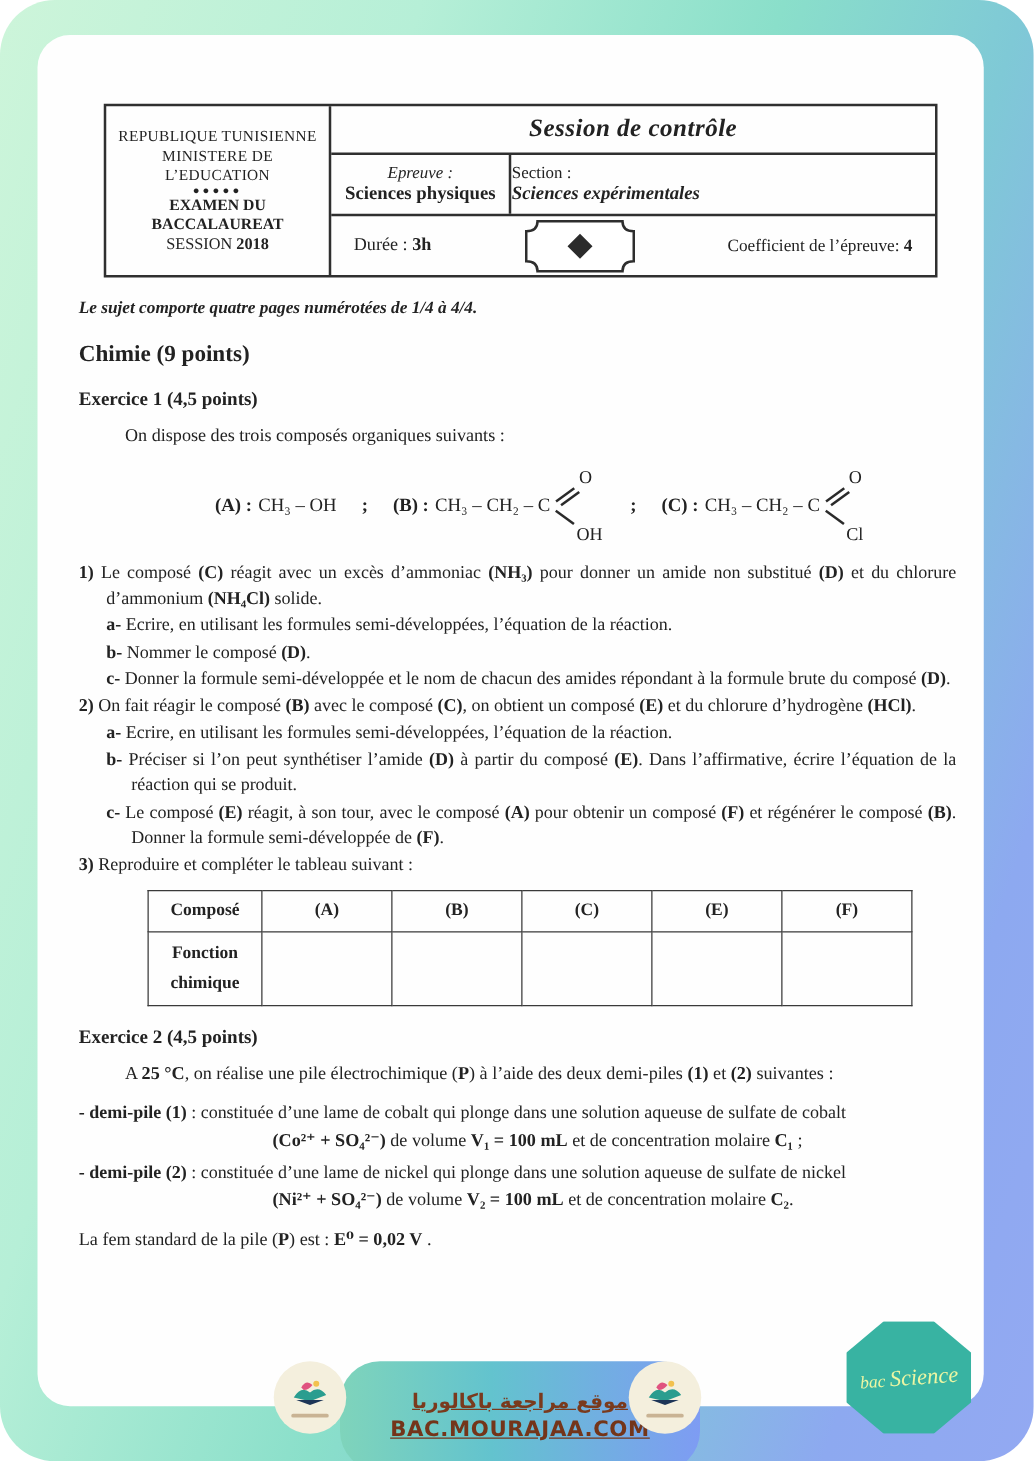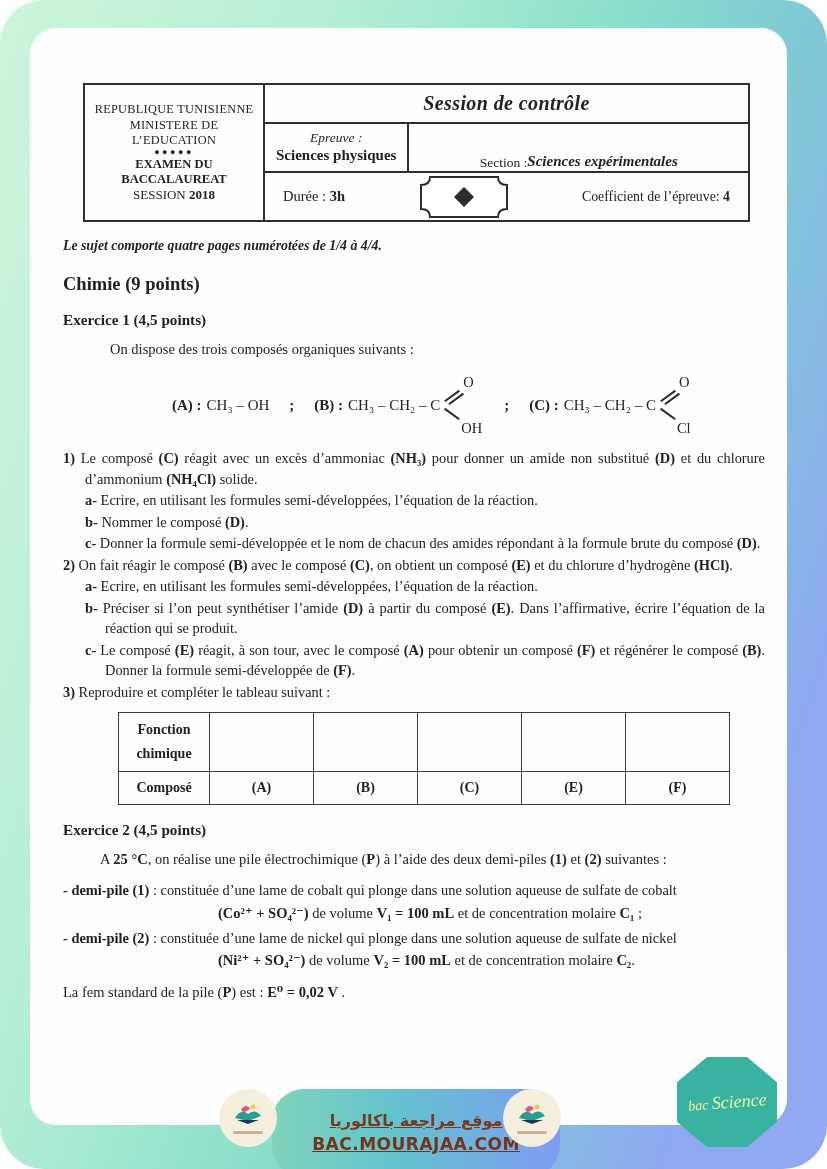--- a/index.html
+++ b/index.html
@@ -12,35 +12,35 @@
   .hbox{width:667px;height:139px;margin:55px 0 0 53px;border:2.4px solid #2f2f2f;display:flex;box-sizing:border-box;}
   .hleft{width:180px;border-right:2px solid #2f2f2f;display:flex;flex-direction:column;justify-content:space-between;align-items:center;padding:17px 4px;box-sizing:border-box;text-align:center;}
   .hl1,.hl2{font-size:12.3px;letter-spacing:.3px;}
   .hdots{font-size:9px;letter-spacing:2.5px;line-height:8px;}
   .hl3{font-size:12.6px;font-weight:700;}
   .hl4{font-size:13px;}
   .hright{flex:1;display:flex;flex-direction:column;}
   .hsession{height:37px;border-bottom:2px solid #2f2f2f;display:flex;align-items:center;justify-content:center;font-size:20px;font-weight:700;font-style:italic;letter-spacing:.4px;}
   .hrow2{height:47px;border-bottom:2px solid #2f2f2f;display:flex;}
   .hepr{width:29.5%;border-right:2px solid #2f2f2f;display:flex;flex-direction:column;align-items:center;justify-content:center;}
-  .hsec{flex:1;display:flex;flex-direction:row;align-items:flex-end;justify-content:center;font-family:Liberation Serif, serif;}
+  .hsec{flex:1;display:flex;flex-direction:column;align-items:flex-start;justify-content:center;font-family:Liberation Serif, serif;}
   .hlab{font-size:13.5px;font-style:italic;line-height:16px;}
   .hsec .hlab{font-style:normal;}
   .hval{font-size:15px;font-weight:700;line-height:19px;}
   .hsec .hval{font-style:italic;}
   .hrow3{flex:1;display:flex;align-items:center;justify-content:space-between;padding:0 18px;}
   .hduree{font-size:14.5px;}
   .hcoef{font-size:13.8px;}
 
   
   .content{margin:0 22px 0 33px;}
   .note{margin-top:16px;text-align:left;font-weight:700;font-style:italic;font-size:13.8px;}
   .title1{margin:20px 0 0 0;font-size:18.5px;font-weight:700;}
   .title2{margin:16px 0 0 0;font-size:15.2px;font-weight:700;}
-  .intro{margin:12px 0 0 47px;font-size:14.5px;}
+  .intro{margin:12px 0 0 37px;font-size:14.5px;}
   p.q{margin:1px 0;font-size:14.4px;line-height:20.5px;text-align:justify;padding-left:22px;text-indent:-22px;}
   p.sub{margin:1px 0 1px 22px;font-size:14.4px;line-height:20.5px;text-align:justify;padding-left:20px;text-indent:-20px;}
   .questions{margin-top:4px;}
 
   
   .compounds{margin:8px 0 0 109px;height:78px;display:flex;align-items:center;gap:14px;font-size:15px;}
   .compound{display:flex;align-items:center;white-space:nowrap;}
   .clabel{font-weight:700;margin-right:5px;}
   .csep{font-weight:700;margin:0 6px;}
   .cbranch{position:relative;display:inline-block;width:44px;height:66px;vertical-align:middle;}
@@ -164,34 +164,34 @@
         <p class="q"><span style="font-weight: 700;">2) </span><span>On fait réagir le composé </span><span style="font-weight: 700;">(B)</span><span> avec le composé </span><span style="font-weight: 700;">(C)</span><span>, on obtient un composé </span><span style="font-weight: 700;">(E)</span><span> et du chlorure d’hydrogène </span><span style="font-weight: 700;">(HCl)</span><span>.</span></p>
         <p class="sub"><span style="font-weight: 700;">a- </span><span>Ecrire, en utilisant les formules semi-développées, l’équation de la réaction.</span></p>
         <p class="sub"><span style="font-weight: 700;">b- </span><span>Préciser si l’on peut synthétiser l’amide </span><span style="font-weight: 700;">(D)</span><span> à partir du composé </span><span style="font-weight: 700;">(E)</span><span>. Dans l’affirmative, écrire l’équation de la réaction qui se produit.</span></p>
         <p class="sub"><span style="font-weight: 700;">c- </span><span>Le composé </span><span style="font-weight: 700;">(E)</span><span> réagit, à son tour, avec le composé </span><span style="font-weight: 700;">(A)</span><span> pour obtenir un composé </span><span style="font-weight: 700;">(F)</span><span> et régénérer le composé </span><span style="font-weight: 700;">(B)</span><span>. Donner la formule semi-développée de </span><span style="font-weight: 700;">(F)</span><span>.</span></p>
         <p class="q"><span style="font-weight: 700;">3) </span><span>Reproduire et compléter le tableau suivant :</span></p>
       </div>
 
       <table class="chem">
         <tbody>
             <tr>
-          <td class="rowlab">Fonction chimique</td>
-          <td></td>
-          <td></td>
-          <td></td>
-          <td></td>
-          <td></td>
-        </tr>
-        <tr>
           <th class="first">Composé</th>
           <th>(A)</th>
           <th>(B)</th>
           <th>(C)</th>
           <th>(E)</th>
           <th>(F)</th>
+        </tr>
+        <tr>
+          <td class="rowlab">Fonction chimique</td>
+          <td></td>
+          <td></td>
+          <td></td>
+          <td></td>
+          <td></td>
         </tr>
       </tbody>
         </table>
 
       <div class="title2" style="margin-top:16px;">Exercice 2 (4,5 points)</div>
       <div class="ex2intro"><span>A </span><span style="font-weight: 700;">25 °C</span><span>, on réalise une pile électrochimique (</span><span style="font-weight: 700;">P</span><span>) à l’aide des deux demi-piles </span><span style="font-weight: 700;">(1)</span><span> et </span><span style="font-weight: 700;">(2)</span><span> suivantes :</span></div>
       <p class="demi"><span style="font-weight: 700;">- demi-pile (1)</span><span> : constituée d’une lame de cobalt qui plonge dans une solution aqueuse de sulfate de cobalt</span></p>
       <p class="demiB"><span style="font-weight: 700;">(Co²⁺ + SO₄²⁻)</span><span> de volume </span><span style="font-weight: 700;">V₁ = 100 mL</span><span> et de concentration molaire </span><span style="font-weight: 700;">C₁</span><span> ;</span></p>
       <p class="demi demi2"><span style="font-weight: 700;">- demi-pile (2)</span><span> : constituée d’une lame de nickel qui plonge dans une solution aqueuse de sulfate de nickel</span></p>
       <p class="demiB"><span style="font-weight: 700; text-align: center;">(Ni²⁺ + SO₄²⁻)</span><span> de volume </span><span style="font-weight: 700;">V₂ = 100 mL</span><span> et de concentration molaire </span><span style="font-weight: 700;">C₂</span><span>.</span></p>

